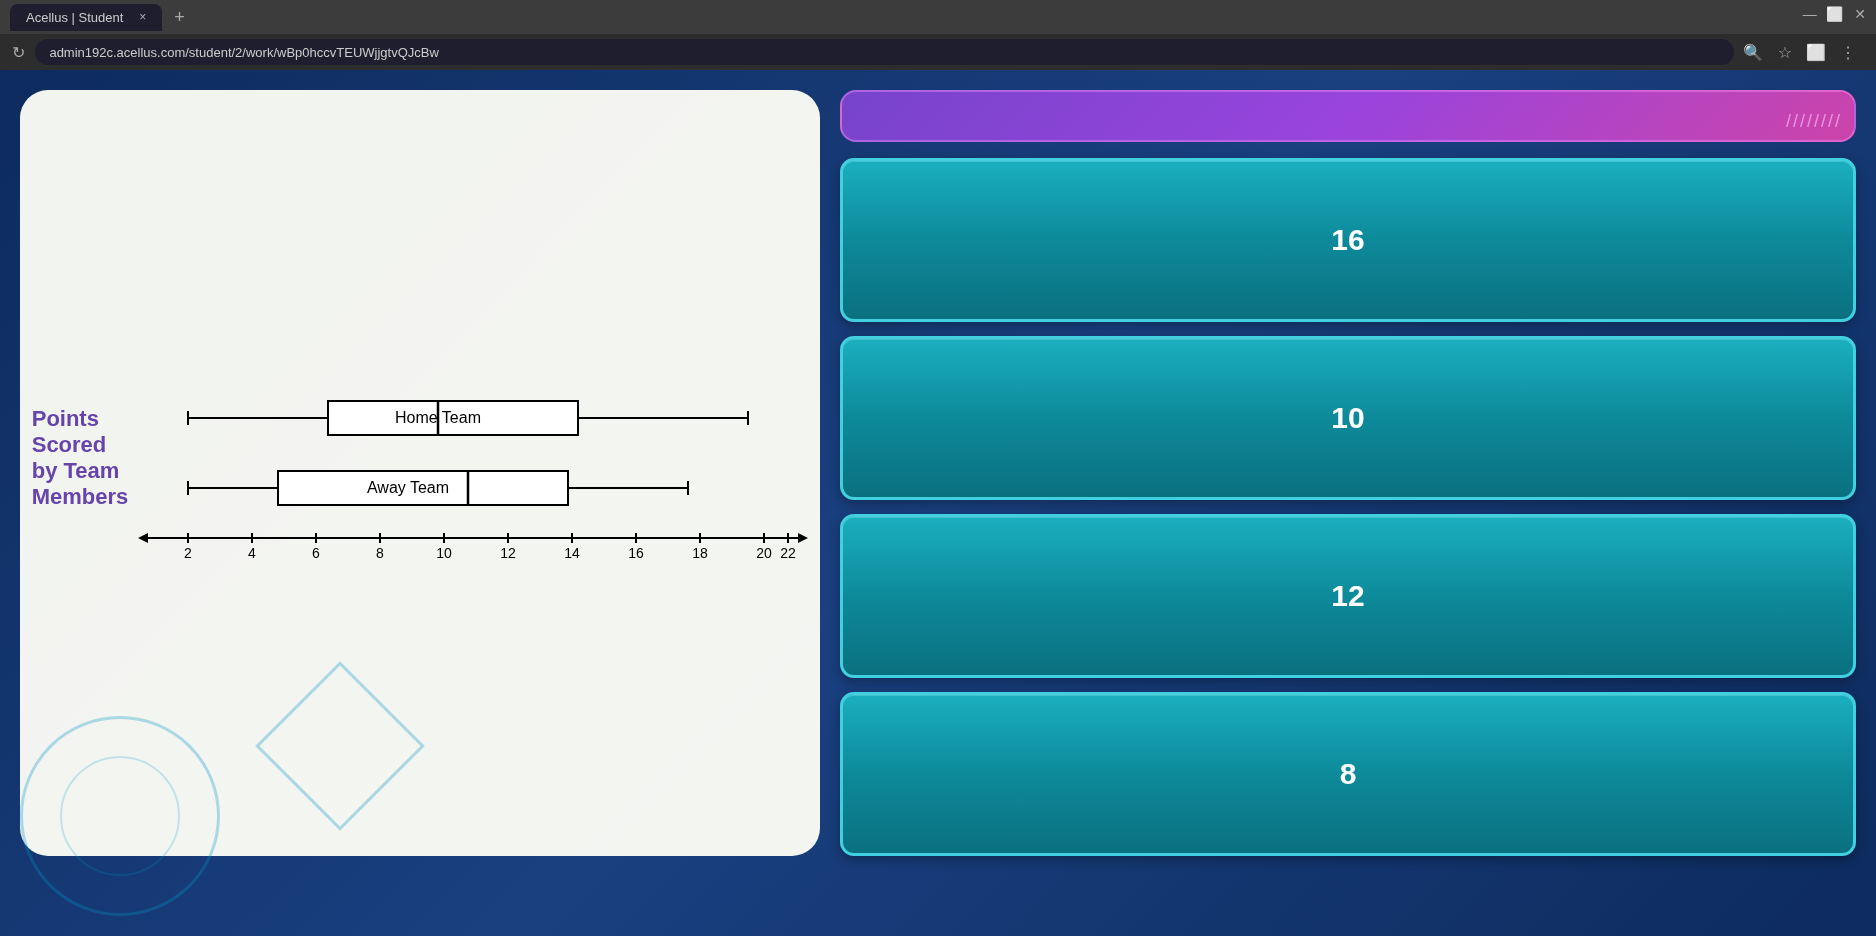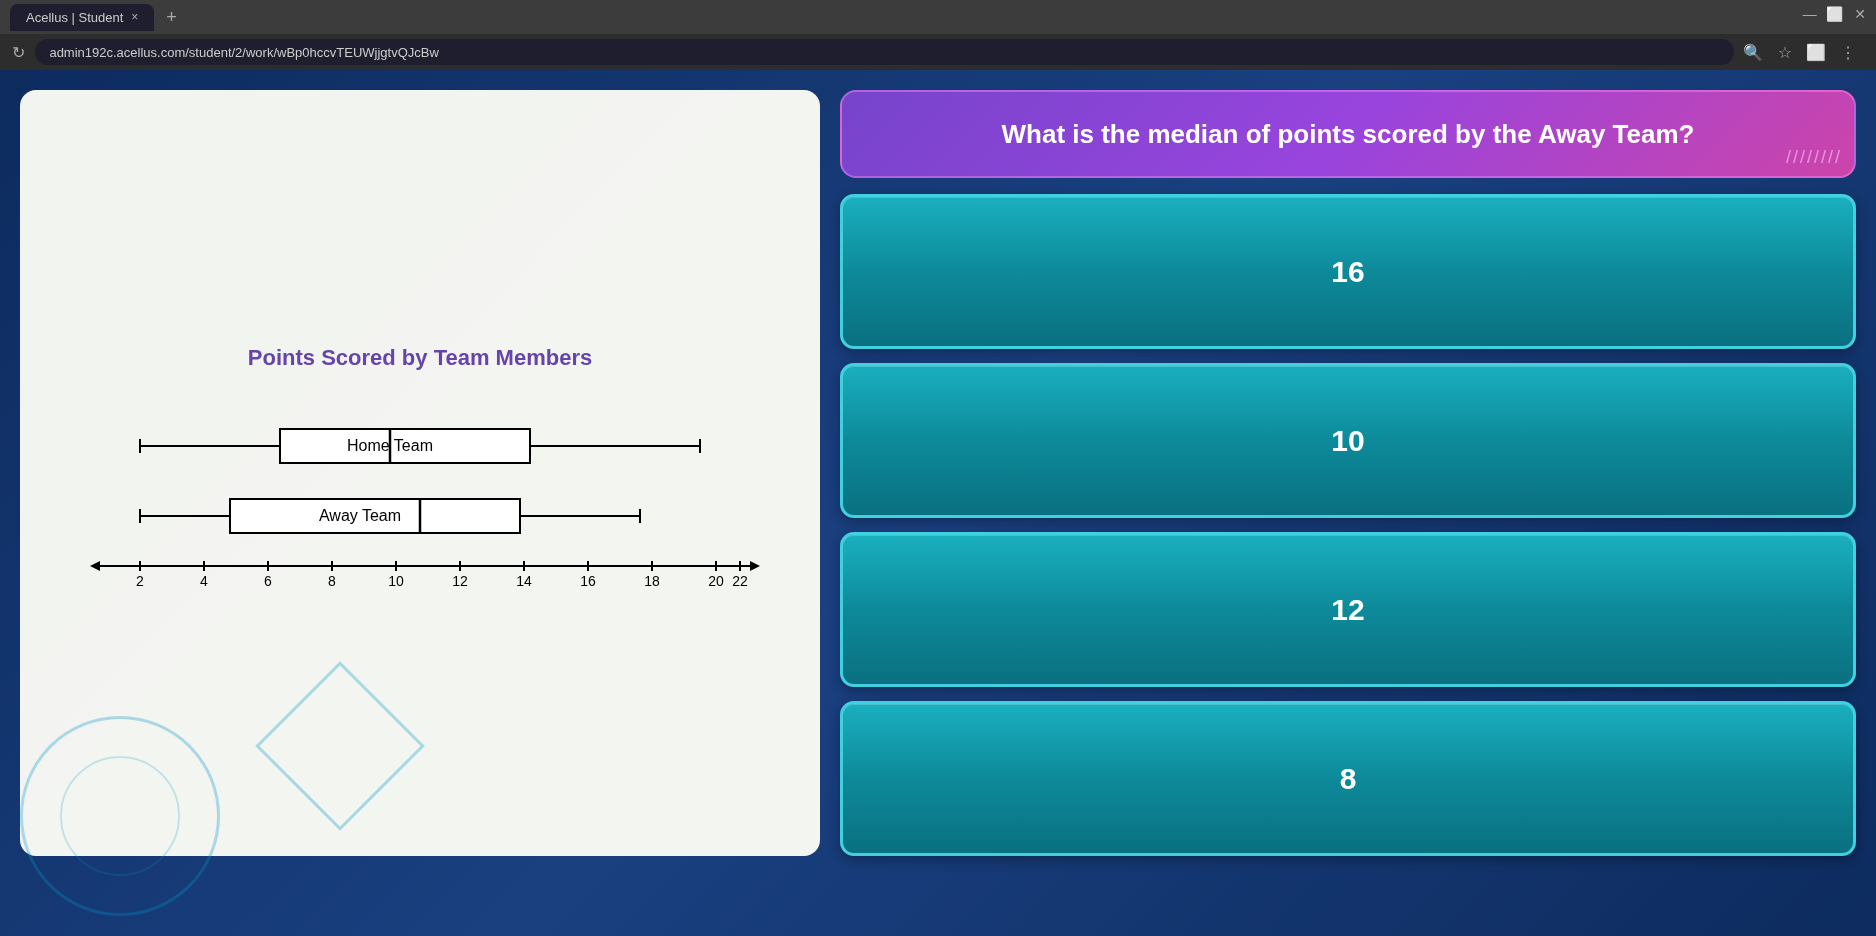--- a/index.html
+++ b/index.html
@@ -27,21 +27,21 @@
       gap: 4px;
     }
     .tab-active {
       background: #1e1e2e;
       color: #ccc;
       padding: 6px 16px;
       border-radius: 8px 8px 0 0;
       font-size: 13px;
       display: flex;
       align-items: center;
-      gap: 8px;
+      gap: 16px;
     }
     .tab-close {
       color: #aaa;
       cursor: pointer;
       font-size: 12px;
     }
     .tab-new {
       color: #aaa;
       cursor: pointer;
       font-size: 18px;
@@ -195,24 +195,23 @@
       display: flex;
       height: calc(100% - 60px);
       padding: 20px;
       gap: 20px;
     }
 
     
     .left-panel {
       width: 800px;
       background: rgba(255,255,248,0.95);
-      border-radius: 16px;
+      border-radius: 28px;
       padding: 30px;
       display: flex;
-      flex-direction: column;
       align-items: center;
       justify-content: center;
     }
     .chart-title {
       color: #6644aa;
       font-size: 22px;
       font-weight: bold;
       margin-bottom: 30px;
     }
 
@@ -373,21 +372,20 @@
         <line x1="636" y1="160" x2="636" y2="170" stroke="black" stroke-width="2"></line>
         <text x="636" y="185" text-anchor="middle" font-size="14" fill="black">20</text>
         <line x1="660" y1="160" x2="660" y2="170" stroke="black" stroke-width="2"></line>
         <text x="660" y="185" text-anchor="middle" font-size="14" fill="black">22</text>
       </svg>
     </div>
 
     <div class="right-panel">
 
       <div class="question-box">
-        <div class="question-text">What is the median of points scored by the Away Team?</div>
         <div class="question-decoration">////////</div>
       </div>
 
       <div class="answers-grid">
         <button class="answer-btn">
           <span>16</span>
         </button>
         <button class="answer-btn">
           <span>10</span>
         </button>

